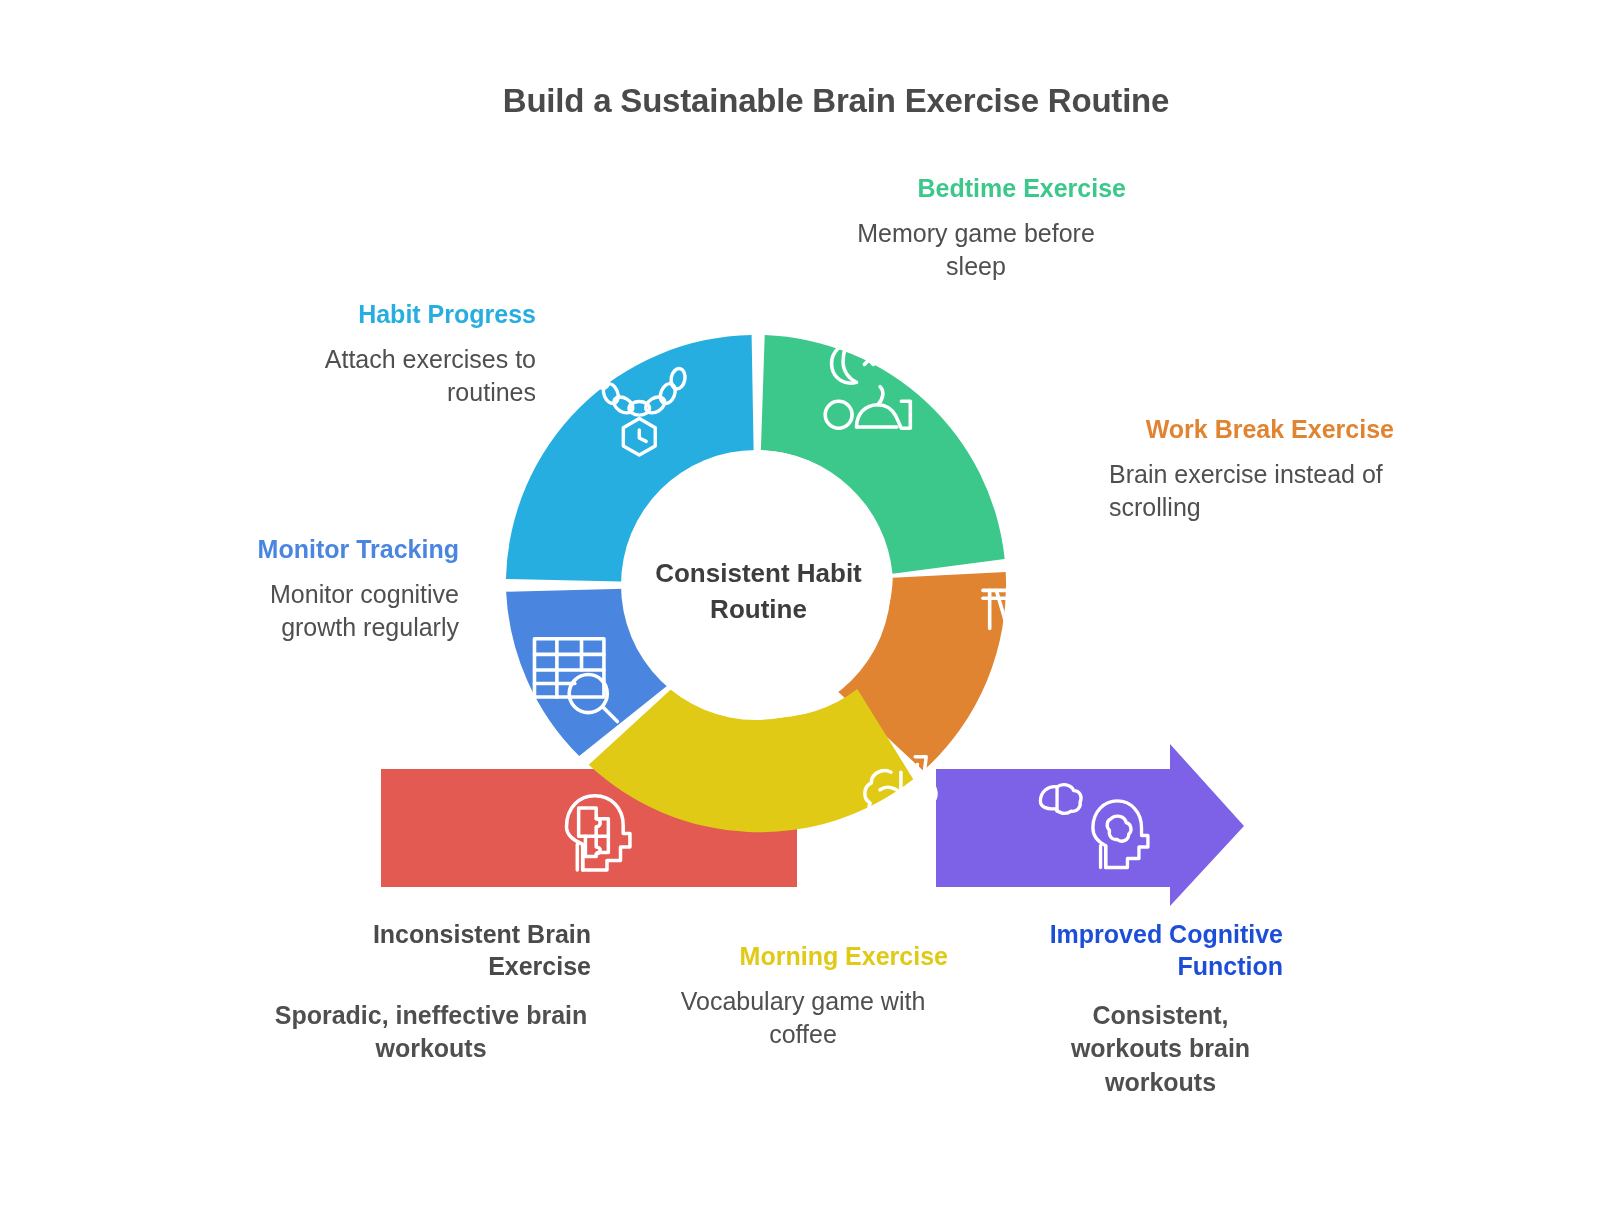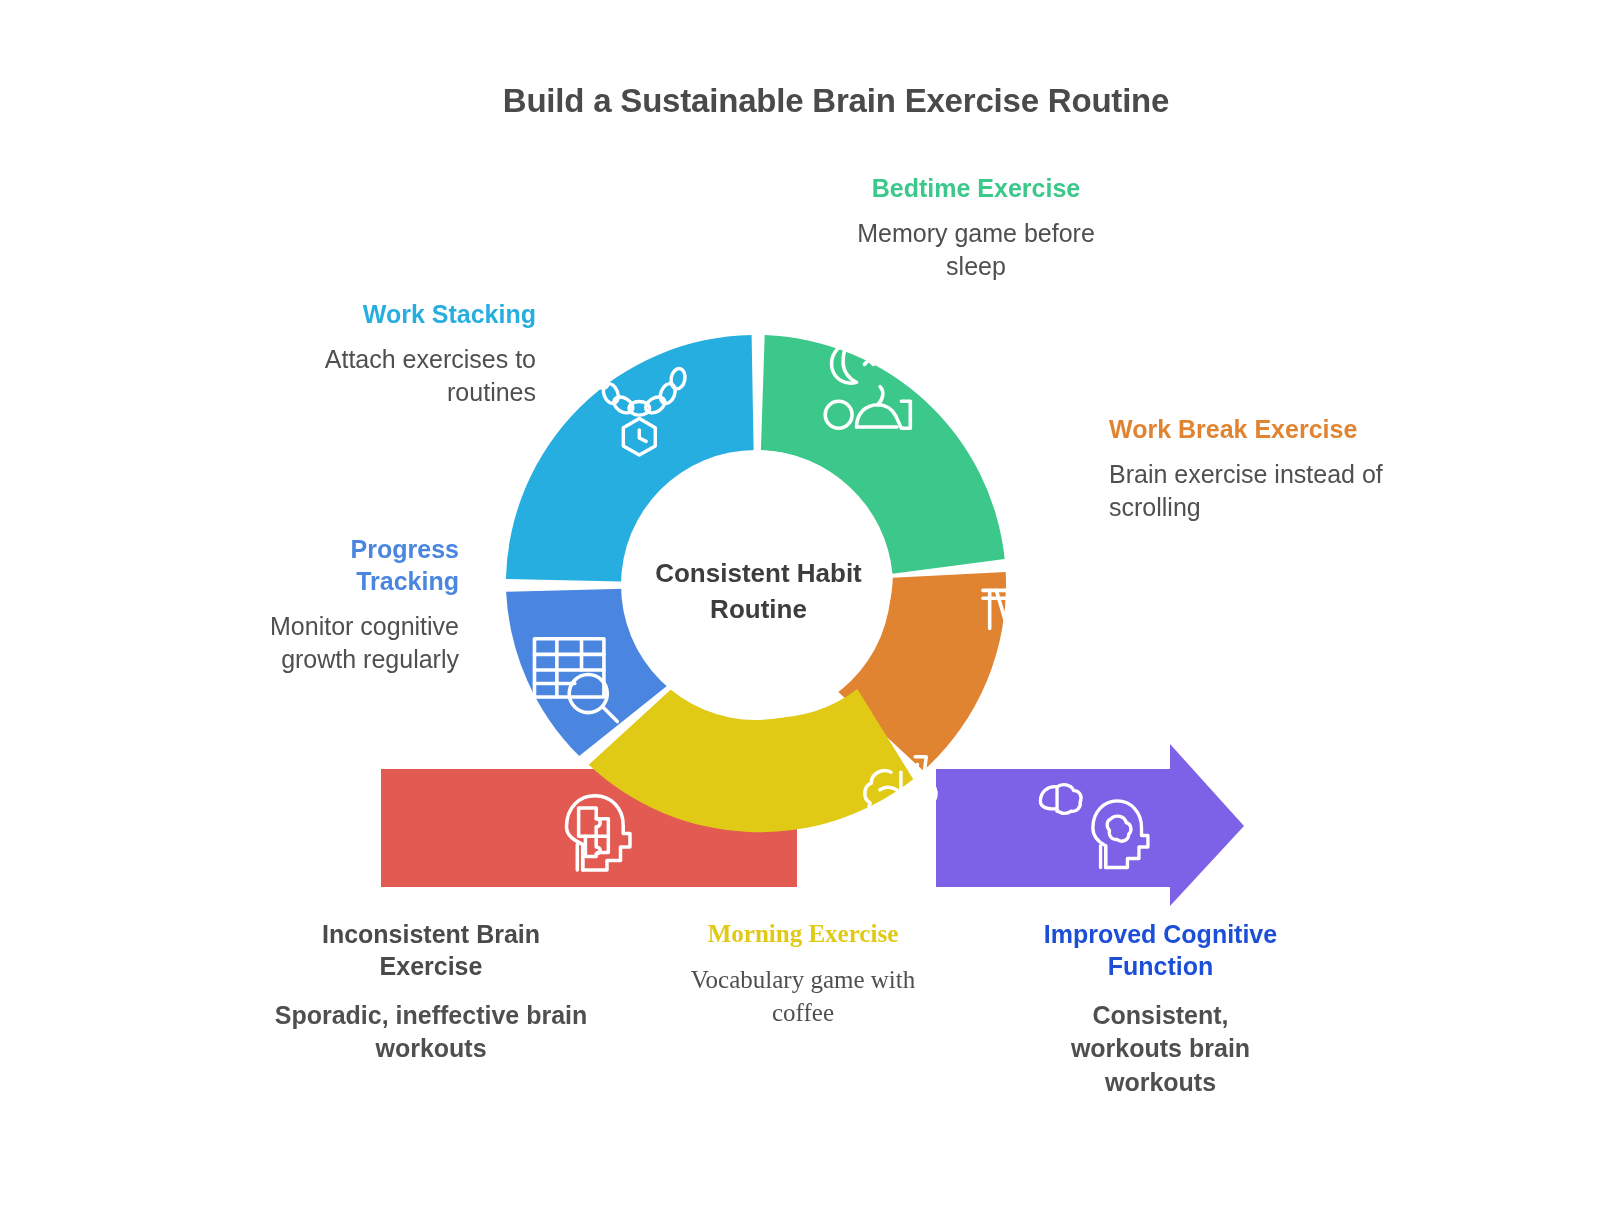--- a/index.html
+++ b/index.html
@@ -32,34 +32,35 @@
     left: 0; top: 0;
     width: 1600px;
     height: 1210px;
   }
   .lbl { position: absolute; }
   .lbl .head {
     font-size: 25px;
     font-weight: bold;
     line-height: 1.28;
     margin: 0 0 13px 0;
+    text-align: right;
   }
   .lbl .desc {
     font-size: 25px;
     line-height: 1.33;
     color: #4f4f4f;
     margin: 0;
   }
   
   #lbl-bedtime { left: 790px; top: 172px; width: 300px; text-align: center; }
   #lbl-habit   { left: 245px; top: 298px; width: 255px; text-align: right; }
   #lbl-progress{ left: 205px; top: 533px; width: 218px; text-align: right; }
   #lbl-work    { left: 1073px; top: 413px; width: 285px; text-align: left; }
   #lbl-inconsistent { left: 235px; top: 918px; width: 320px; text-align: center; }
-  #lbl-morning { left: 622px; top: 918px; width: 290px; text-align: center; font-family: Liberation Serif, serif; }
+  #lbl-morning { left: 622px; top: 940px; width: 290px; text-align: center; }
   #lbl-improved{ left: 1002px; top: 918px; width: 245px; text-align: center; }
 
   #lbl-inconsistent .desc, #lbl-improved .desc { margin-top: 17px; font-weight: bold; }
   #lbl-bedtime .desc { margin-top: 0; }
 
   .center-text {
     position: absolute;
     left: 590px;
     top: 556px;
     width: 265px;
@@ -184,26 +185,26 @@
     <div>Consistent Habit</div>
     <div>Routine</div>
   </div>
 
   <div class="lbl" id="lbl-bedtime">
     <div class="head" style="color:#3CC88A">Bedtime Exercise</div>
     <div class="desc">Memory game before sleep</div>
   </div>
 
   <div class="lbl" id="lbl-habit">
-    <div class="head" style="color:#27AEE0">Work Stacking</div>
+    <div class="head" style="color:#27AEE0">Habit Progress</div>
     <div class="desc">Attach exercises to routines</div>
   </div>
 
   <div class="lbl" id="lbl-progress">
-    <div class="head" style="color:#4A86E0">Progress Tracking</div>
+    <div class="head" style="color:#4A86E0">Monitor Tracking</div>
     <div class="desc">Monitor cognitive growth regularly</div>
   </div>
 
   <div class="lbl" id="lbl-work">
     <div class="head" style="color:#E18432">Work Break Exercise</div>
     <div class="desc">Brain exercise instead of scrolling</div>
   </div>
 
   <div class="lbl" id="lbl-inconsistent">
     <div class="head" style="color:#4a4a4a">Inconsistent Brain Exercise</div>

